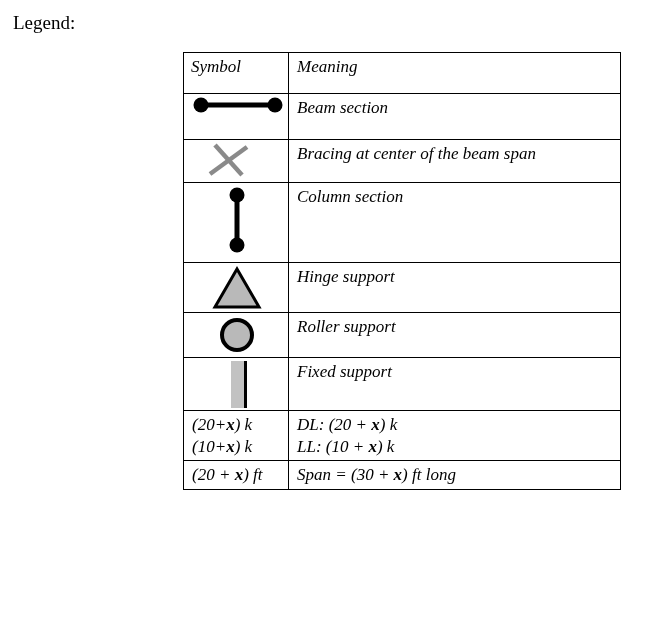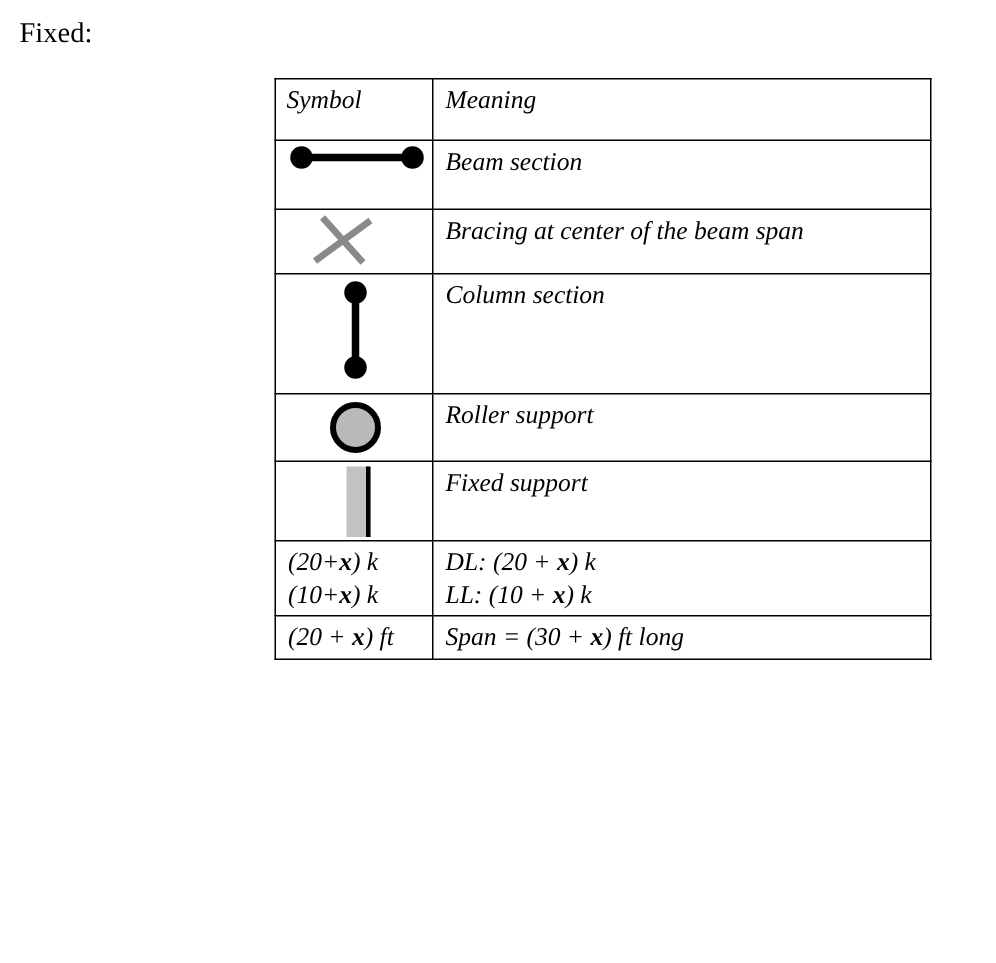--- a/index.html
+++ b/index.html
@@ -66,21 +66,21 @@
     width: 13px;
     height: 47px;
     margin: 0 auto;
     background: #c2c2c2;
     border-right: 3.5px solid #000;
   }
 </style>
 </head>
 <body>
 
-<div class="legend-title">Fixed:</div>
+<div class="legend-title">Legend:</div>
 
 <table class="legend">
   <colgroup>
       <col class="c-sym">
       <col class="c-mean">
     </colgroup>
 
   <tbody>
       <tr style="height:41px;">
     <th style="padding-left:7px;">Symbol</th>
@@ -114,20 +114,28 @@
         <line x1="8" y1="9" x2="8" y2="59" stroke="#000" stroke-width="5"></line>
         <circle cx="8" cy="9" r="7.5" fill="#000"></circle>
         <circle cx="8" cy="59" r="7.5" fill="#000"></circle>
       </svg>
     </td>
     <td>Column section</td>
   </tr>
 
 
 
+  <tr style="height:48px;">
+    <td class="sym">
+      <svg width="50" height="44" viewBox="0 0 50 44">
+        <polygon points="25,3 3,41 47,41" fill="#b9b9b9" stroke="#000" stroke-width="3"></polygon>
+      </svg>
+    </td>
+    <td>Hinge support</td>
+  </tr>
 
   <tr style="height:45px;">
     <td class="sym">
       <svg width="38" height="38" viewBox="0 0 38 38">
         <circle cx="19" cy="19" r="15" fill="#b9b9b9" stroke="#000" stroke-width="4"></circle>
       </svg>
     </td>
     <td>Roller support</td>
   </tr>
 

